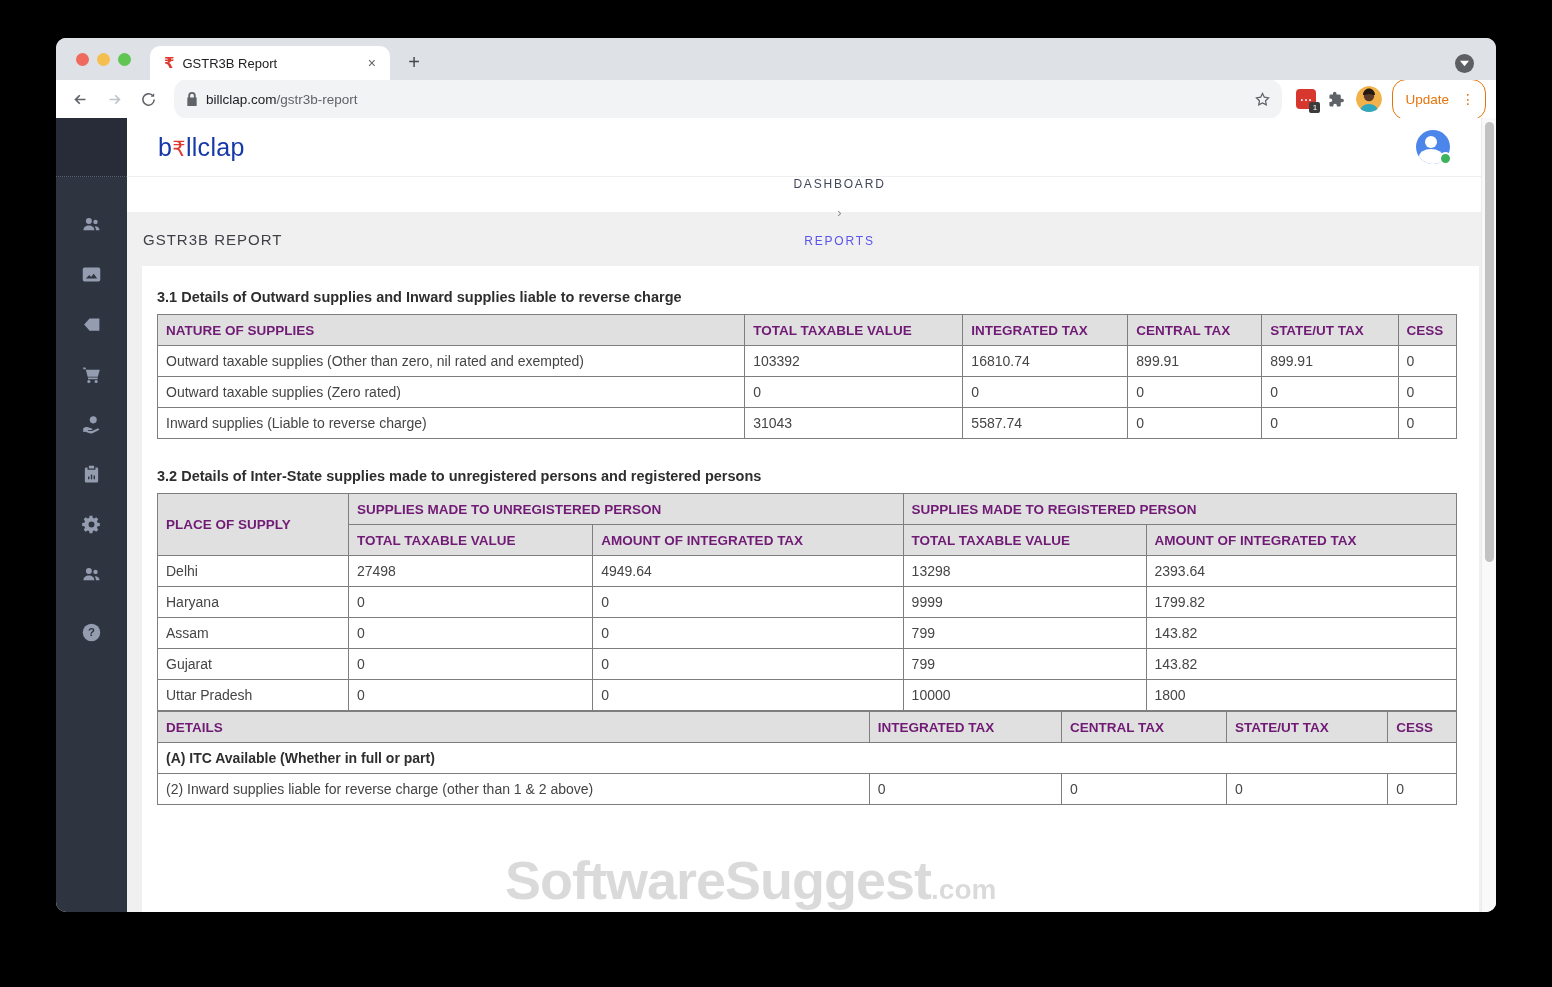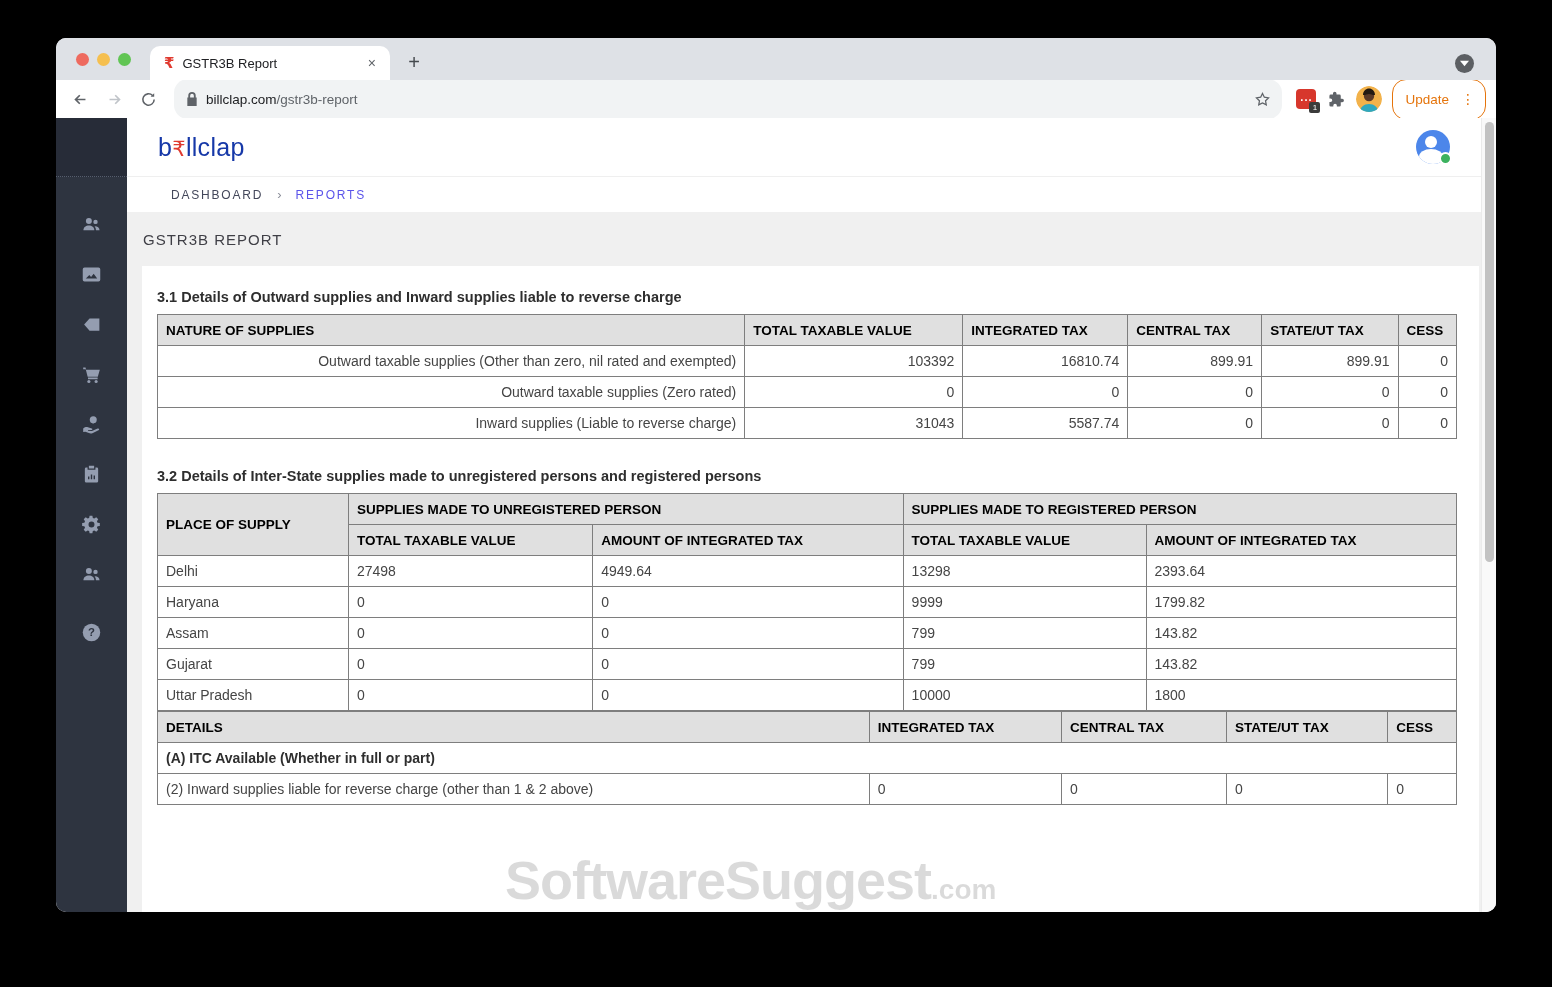--- a/index.html
+++ b/index.html
@@ -58,35 +58,35 @@
   .topbar { height:59px; background:#fff; display:flex; align-items:center;
             padding:0 46px 0 31px; justify-content:space-between; border-bottom:1px solid #efefef; }
   .logo { font-size:25px; font-weight:normal; color:#1638a8; letter-spacing:0.3px; }
   .logo .rupee { color:#e03a2f; font-size:21px; }
   .user-avatar { position:relative; width:34px; height:34px; }
   .user-avatar .blue { width:34px; height:34px; border-radius:50%; background:#4c86ea; overflow:hidden; position:relative; }
   .user-avatar .head { position:absolute; left:9px; top:6px; width:12px; height:12px; border-radius:50%; background:#fff; }
   .user-avatar .body { position:absolute; left:3px; top:19px; width:24px; height:16px; border-radius:50% 50% 0 0; background:#fff; }
   .user-avatar .status { position:absolute; right:-2px; bottom:-1px; width:13px; height:13px;
                           border-radius:50%; background:#3cb25f; border:2px solid #fff; }
-  .breadcrumbbar { height:35px; background:#fff; display:flex; align-items:center; padding-left:44px; gap:14px; }
+  .breadcrumbbar { height:35px; background:#fff; display:flex; align-items:center; padding-left:56px; gap:14px;flex-direction:column; }
   .crumb { font-size:12px; letter-spacing:1.8px; color:#43475a; }
   .crumb-sep { color:#8a8d99; font-size:13px; }
   .crumb-active { color:#5b54ea; }
   .titlebar { height:54px; display:flex; align-items:center; padding-left:16px; }
   .page-title { font-size:15px; color:#3f3f46; letter-spacing:1px; }
 
   .card { background:#fff; margin:0 17px 0 15px; padding:16px 22px 40px 15px; min-height:700px; }
   .sec-title { font-size:14.5px; font-weight:bold; color:#2e2e2e; margin:29px 0 9px 0; }
   .sec-title:first-child { margin-top:7px; }
   table.rpt { width:100%; border-collapse:collapse; table-layout:fixed; }
   .rpt th, .rpt td { border:1px solid #7e7e7e; font-size:14px; color:#454545;
                      padding:5px 8px; height:31px; overflow:hidden; white-space:nowrap; }
-  .rpt th { background:#e0e0e0; text-align:left; font-weight:bold; color:#000000; font-size:13.5px; }
-  .rpt td.center { text-align:right; }
+  .rpt th { background:#e0e0e0; text-align:left; font-weight:bold; color:#701a75; font-size:13.5px; }
+  .rpt td.center { text-align:left; }
   .rpt td.bold { font-weight:bold; color:#2e2e2e; }
 
   .watermark { position:absolute; left:378px; top:731px; z-index:6; pointer-events:none;
                color:#000; opacity:0.14; font-weight:bold; white-space:nowrap; }
   .watermark .big { font-size:54px; letter-spacing:-1px; }
   .watermark .small { font-size:28px; }
 
   .scrollbar { position:absolute; right:0; top:0; bottom:0; width:15px; background:#f9f9f9;
                border-left:1px solid #ebebeb; z-index:7; }
   .scroll-thumb { position:absolute; left:3px; top:4px; width:9px; height:440px; background:#c2c2c2; border-radius:5px; }

